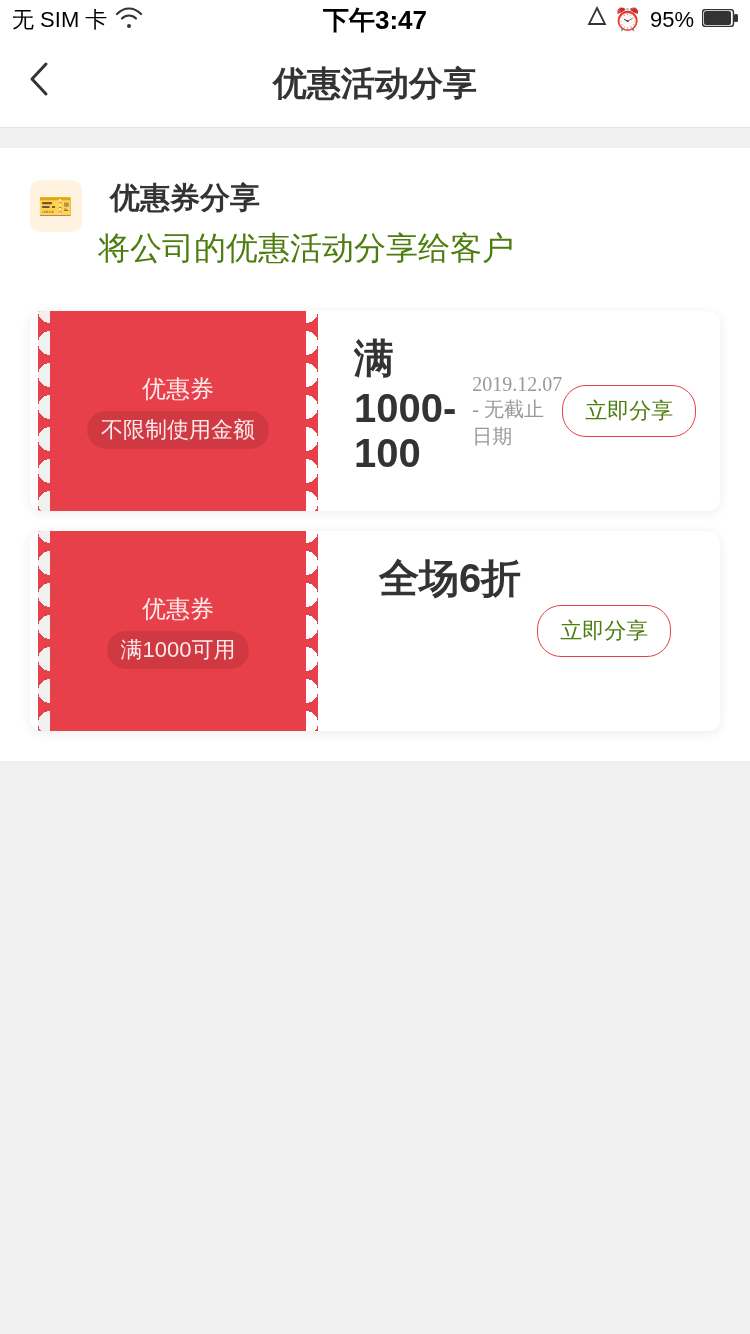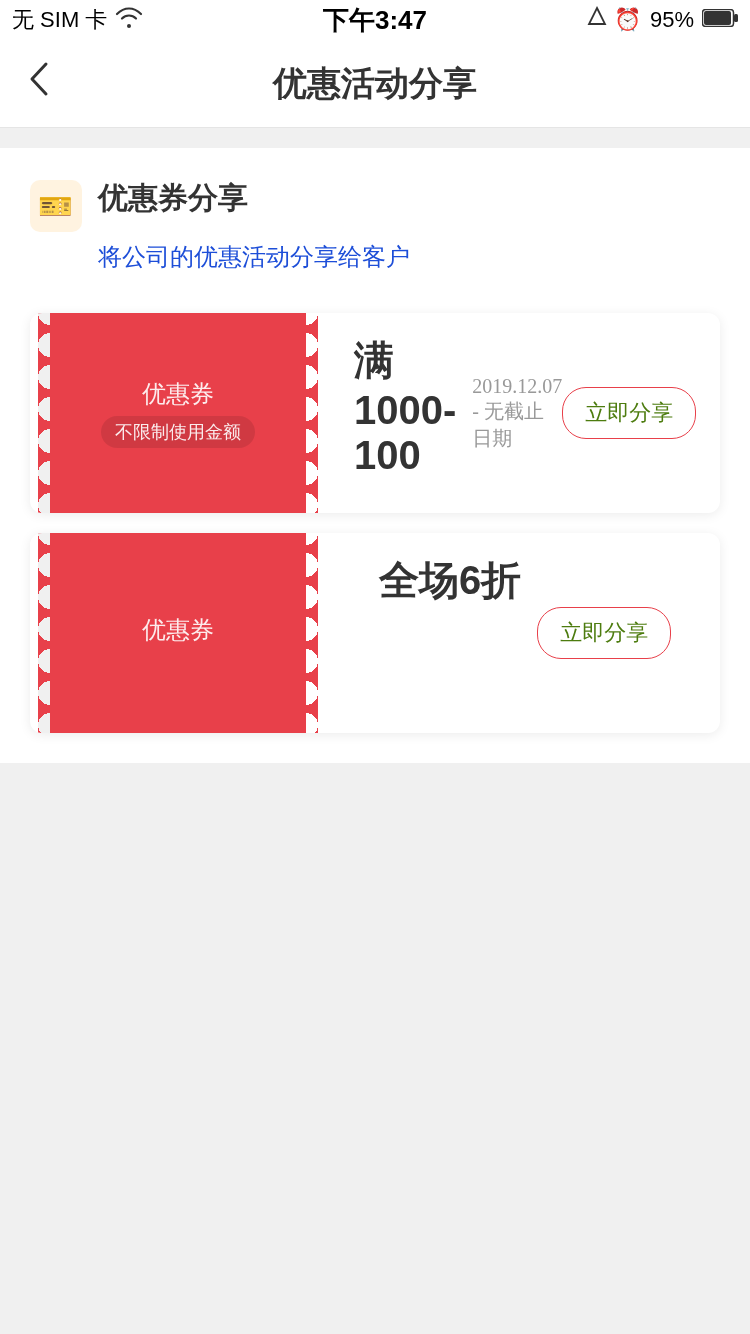--- a/index.html
+++ b/index.html
@@ -86,25 +86,26 @@
       align-items: center;
       justify-content: center;
       font-size: 28px;
       flex-shrink: 0;
       margin-top: 2px;
     }
     .section-text .section-title {
       font-size: 30px;
       font-weight: 600;
       color: #333;
+      margin-left: 12px;
     }
     .section-text .section-subtitle {
-      font-size: 24px;
-      color: #1d4ed8;
-      margin-top: 22px;
+      font-size: 32px;
+      color: #4d7c0f;
+      margin-top: 8px;
     }
 
     
     .coupon-list {
       background: #fff;
       padding: 20px 30px 30px 30px;
       display: flex;
       flex-direction: column;
       gap: 20px;
     }
@@ -167,21 +168,21 @@
       margin-bottom: 6px;
     }
     .coupon-amount {
       font-size: 80px;
       font-weight: 700;
       color: #fff;
       line-height: 1;
       margin-bottom: 8px;
     }
     .coupon-condition {
-      font-size: 18px;
+      font-size: 22px;
       color: rgba(255,255,255,0.9);
       background: rgba(0,0,0,0.1);
       padding: 4px 14px;
       border-radius: 20px;
       text-align: center;
     }
 
     
     .coupon-right {
       flex: 1;
@@ -288,20 +289,21 @@
       <div class="coupon-meta">
         <span class="coupon-date">2019.12.07 - 无截止日期</span>
         <button class="coupon-share-btn">立即分享</button>
       </div>
     </div>
   </div>
 
   <div class="coupon-card">
     <div class="coupon-left">
       <div class="coupon-label">优惠券</div>
+      <div class="coupon-condition">满1000可用</div>
     </div>
     <div class="coupon-right">
       <div class="coupon-name">全场6折</div>
       <div class="coupon-meta">
         <button class="coupon-share-btn">立即分享</button>
       </div>
     </div>
   </div>
 
 </div>

